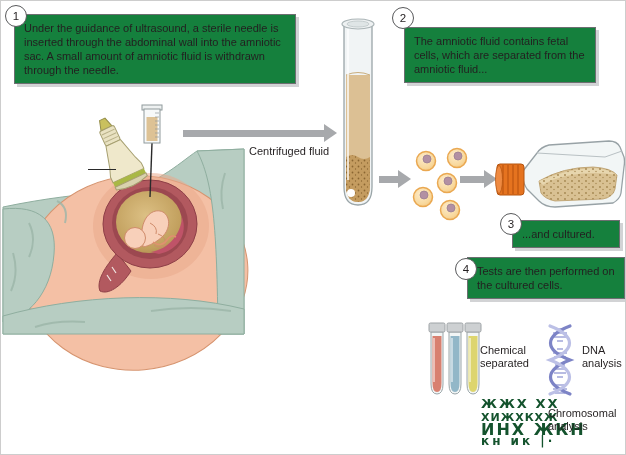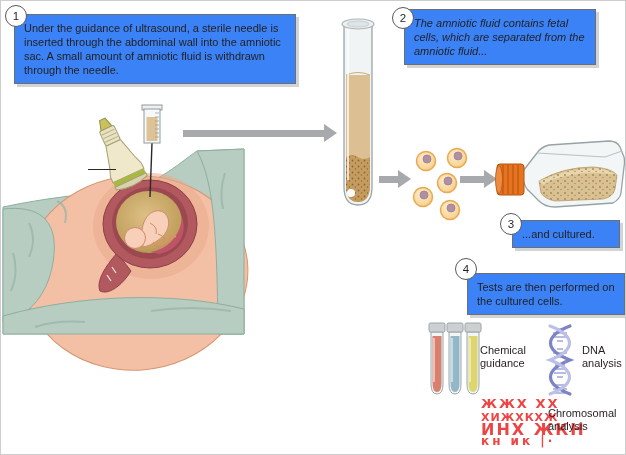--- a/index.html
+++ b/index.html
@@ -8,63 +8,63 @@
     border:1px solid #cdcdcd;box-sizing:border-box;overflow:hidden;
     font-family:"Liberation Sans","DejaVu Sans",sans-serif;color:#231f20;
   }
   
   .stepnum{
     position:absolute;width:20px;height:20px;border-radius:50%;
     background:#fff;border:1.4px solid #58595b;z-index:3;
     font-size:11.5px;line-height:20px;text-align:center;color:#231f20;
   }
   .stepbox{
-    position:absolute;background:#3b82f6;border:1px solid #6d6e71;
+    position:absolute;background:#15803d;border:1px solid #6d6e71;
     box-shadow:3px 3px 0 #d2d3d5;z-index:2;padding:6px 9px;
     font-size:11px;line-height:14px;
   }
   .lbl{position:absolute;font-size:11px;line-height:13px;color:#231f20;}
   
   .arrow{position:absolute;height:18px;}
   .arrow .shaft{position:absolute;top:6px;left:0;height:7px;background:#a7a9ac;}
   .arrow .head{position:absolute;top:0;width:0;height:0;
     border-top:9px solid transparent;border-bottom:9px solid transparent;
     border-left:13px solid #a7a9ac;}
   .leader{position:absolute;border-top:1.3px solid #2a2a2a;}
   
-  .karyo{position:absolute;font-family:"DejaVu Sans",sans-serif;font-weight:bold;color:#ef4444;}
+  .karyo{position:absolute;font-family:"DejaVu Sans",sans-serif;font-weight:bold;color:#14532d;}
   .karyo span{display:block;white-space:pre;}
   .k1{font-size:13px;letter-spacing:2px;line-height:14px;}
   .k2{font-size:11px;letter-spacing:1px;line-height:13px;}
   .k3{font-size:16px;letter-spacing:2px;line-height:12px;}
   .k4{font-size:12px;letter-spacing:3px;line-height:11px;}
   svg{position:absolute;overflow:visible;}
 </style>
 </head>
 <body>
 
 <div class="canvas">
 
   <div class="stepnum" style="left:4px;top:4px;">1</div>
   <div class="stepbox" style="left:13px;top:13px;width:262px;">
     <span>Under the guidance of ultrasound, a sterile needle is inserted through the abdominal wall into the amniotic sac. A small amount of amniotic fluid is withdrawn through the needle.</span>
   </div>
 
   <div class="stepnum" style="left:391px;top:6px;">2</div>
-  <div class="stepbox" style="left:403px;top:8px;width:172px;font-style:italic;">
+  <div class="stepbox" style="left:403px;top:26px;width:172px;">
     <span>The amniotic fluid contains fetal cells, which are separated from the amniotic fluid...</span>
   </div>
 
   <div class="stepnum" style="left:499px;top:212px;">3</div>
   <div class="stepbox" style="left:511px;top:219px;width:88px;">
     <span>...and cultured.</span>
   </div>
 
   <div class="stepnum" style="left:454px;top:257px;">4</div>
-  <div class="stepbox" style="left:466px;top:272px;width:138px;">
+  <div class="stepbox" style="left:466px;top:256px;width:138px;">
     <span>Tests are then performed on the cultured cells.</span>
   </div>
 
   <svg style="left:0;top:100px;" width="260" height="240" viewBox="0 0 260 240">
     <defs>
       <radialGradient id="amnio" cx="45%" cy="40%" r="70%">
         <stop offset="0%" stop-color="#dcc084"></stop>
           <stop offset="75%" stop-color="#c2a05e"></stop>
           <stop offset="100%" stop-color="#a9894c"></stop>
       </radialGradient>
@@ -143,20 +143,21 @@
       <path d="M2,67 L36,67 L36,70 Q19,76 2,70 Z" fill="#d9d2ae" stroke="#a69f70" stroke-width="1"></path>
     </g>
   </svg>
 
   <div class="leader" style="left:87px;top:168px;width:28px;"></div>
 
   <div class="arrow" style="left:182px;top:123px;width:155px;">
     <div class="shaft" style="width:141px;"></div>
       <div class="head" style="left:141px;"></div>
   </div>
+  <div class="lbl" style="left:248px;top:144px;width:110px;">Centrifuged fluid</div>
 
   <svg style="left:332px;top:14px;" width="50" height="200" viewBox="0 0 50 200">
     <defs>
       <pattern id="speck" width="6" height="6" patternUnits="userSpaceOnUse">
         <circle cx="1.5" cy="1.5" r="0.9" fill="#8a6631"></circle>
           <circle cx="4.5" cy="4" r="0.7" fill="#8a6631"></circle>
       </pattern>
     </defs>
     <path d="M11,10 L11,172 Q11,190 25,190 Q39,190 39,172 L39,10 Z" fill="#f1f4f5" stroke="#9aa5a8" stroke-width="1.3"></path>
     <path d="M13,60 L13,170 Q13,187 25,187 Q37,187 37,170 L37,60 Z" fill="#dcc094"></path>
@@ -248,21 +249,21 @@
       <rect x="1" y="1" width="16" height="9" rx="1.5" fill="#cdd0d2" stroke="#9ea3a6" stroke-width="1"></rect>
       <line x1="6" y1="16" x2="6" y2="60" stroke="#ffffff" stroke-width="1.4" opacity="0.7"></line>
     </g>
     <g transform="translate(36,0)">
       <path d="M3,10 L3,62 Q3,72 9,72 Q15,72 15,62 L15,10 Z" fill="#f2f5f5" stroke="#9aa5a8" stroke-width="1"></path>
       <path d="M4.5,14 L4.5,61 Q4.5,70 9,70 Q13.5,70 13.5,61 L13.5,14 Z" fill="#ddd56e"></path>
       <rect x="1" y="1" width="16" height="9" rx="1.5" fill="#cdd0d2" stroke="#9ea3a6" stroke-width="1"></rect>
       <line x1="6" y1="16" x2="6" y2="60" stroke="#ffffff" stroke-width="1.4" opacity="0.7"></line>
     </g>
   </svg>
-  <div class="lbl" style="left:479px;top:343px;width:64px;">Chemical guidance</div>
+  <div class="lbl" style="left:479px;top:343px;width:64px;">Chemical separated</div>
 
   <svg style="left:541px;top:323px;" width="36" height="74" viewBox="0 0 36 74">
     <g stroke="#9aa0d6" stroke-width="1.4">
       <line x1="13" y1="5" x2="23" y2="5"></line>
         <line x1="11" y1="9" x2="25" y2="9"></line>
         <line x1="12" y1="13" x2="24" y2="13"></line>
         <line x1="15" y1="17" x2="21" y2="17"></line>
       <line x1="15" y1="25" x2="21" y2="25"></line>
         <line x1="11" y1="29" x2="25" y2="29"></line>
         <line x1="12" y1="33" x2="24" y2="33"></line>

